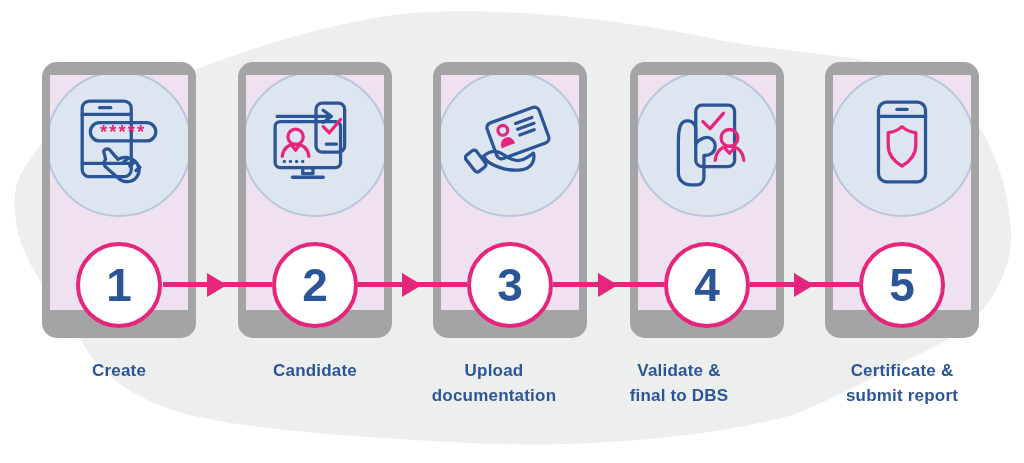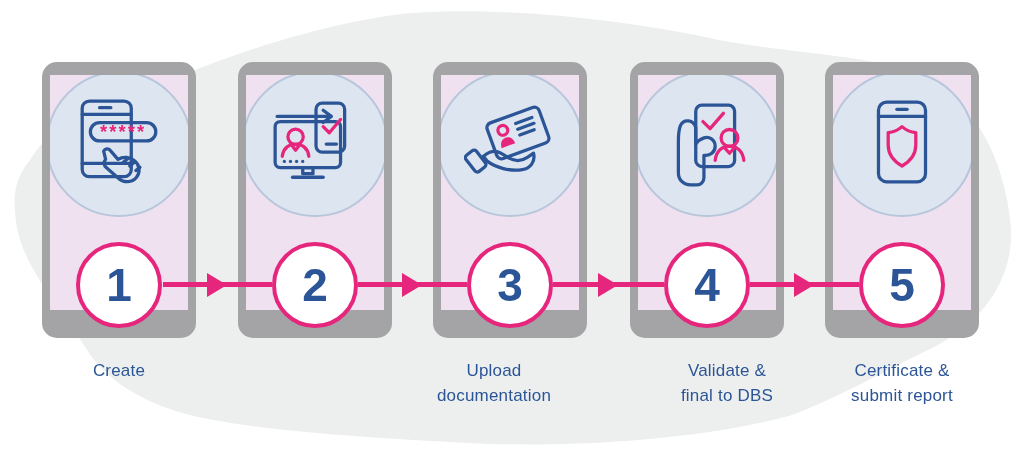--- a/index.html
+++ b/index.html
@@ -45,21 +45,21 @@
     color:var(--text-blue);font-size:46px;font-weight:bold;
   }
   .arrow-line{position:absolute;top:282px;height:5px;background:var(--accent-pink);z-index:2;}
   .arrow-head{
     position:absolute;top:273px;width:0;height:0;z-index:2;
     border-top:12px solid transparent;border-bottom:12px solid transparent;
     border-left:20px solid var(--accent-pink);
   }
   .step-label{
     position:absolute;top:358px;width:210px;text-align:center;z-index:1;
-    color:var(--text-blue);font-size:17px;font-weight:normal;line-height:25px;
+    color:var(--text-blue);font-size:17px;font-weight:bold;line-height:25px;
     letter-spacing:.2px;
   }
 </style>
 </head>
 <body>
 
 <div class="stage">
 
   <svg class="blob" width="1024" height="463" viewBox="0 0 1024 463">
     <path d="M 412 13
@@ -186,26 +186,27 @@
     </div>
     <div class="step-circle">
       <span>5</span>
     </div>
   </div>
 
   <div class="step-label" style="left:14px">
     <div>Create</div>
   </div>
   <div class="step-label" style="left:210px">
+    <div>Candidate</div>
   </div>
   <div class="step-label" style="left:389px">
     <div>Upload</div>
     <div>documentation</div>
   </div>
-  <div class="step-label" style="left:622px">
+  <div class="step-label" style="left:574px">
     <div>Validate &amp;</div>
     <div>final to DBS</div>
   </div>
   <div class="step-label" style="left:797px">
     <div>Certificate &amp;</div>
     <div>submit report</div>
   </div>
 
 </div>
 

